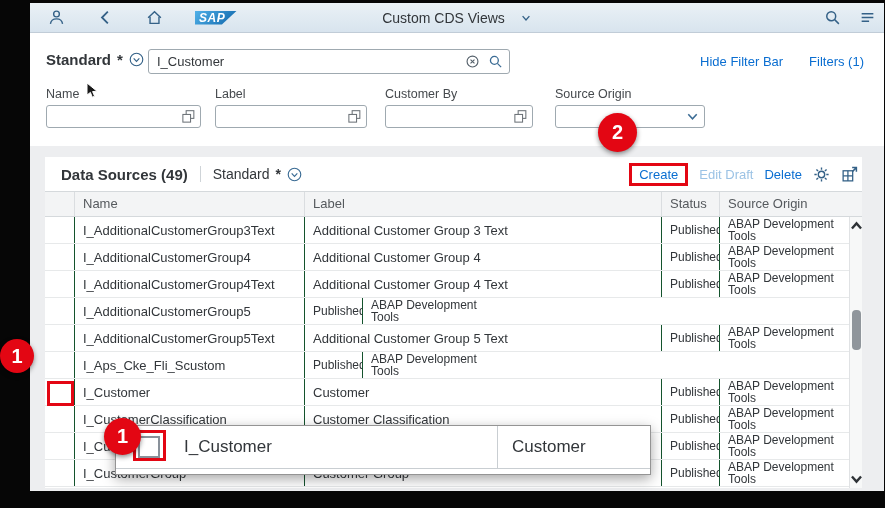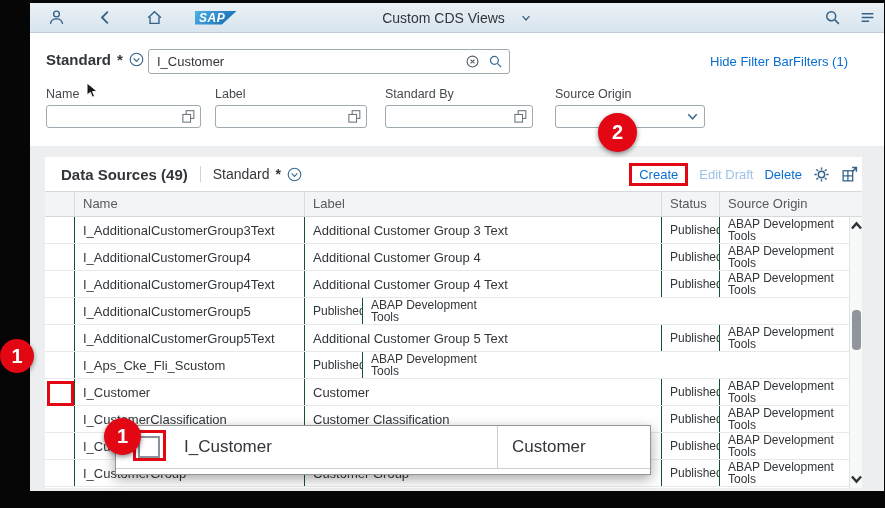--- a/index.html
+++ b/index.html
@@ -31,21 +31,21 @@
   .fb-variant{position:absolute; left:16px; top:18px; display:flex; align-items:center; gap:6px;
               font-size:15px; font-weight:700; color:var(--text); cursor:pointer;}
   .dirty{font-weight:700;}
   .vicon{width:15px; height:15px; color:var(--iconblue);}
   .fb-search{position:absolute; left:118px; top:16px; width:362px; height:25px;
              border:1px solid #9fa9b0; border-radius:3px; background:#fff;
              display:flex; align-items:center; padding:0 6px 0 8px;}
   .fb-search input{border:none; outline:none; flex:1; font-size:13px; color:var(--text);
                    font-family:inherit; background:transparent;}
   .fb-search .sicon{width:15px;height:15px; margin-left:8px;}
-  .fb-links{position:absolute; right:36px; top:21px; display:flex; font-size:13px; color:var(--blue);}
+  .fb-links{position:absolute; right:20px; top:21px; display:flex; gap:26px; font-size:13px; color:var(--blue);}
   .fb-links span{cursor:pointer;}
   .fb-label{position:absolute; top:54px; font-size:12.5px; color:#45494d;}
   .fb-input{position:absolute; top:72px; height:23px; border:1px solid #9fa9b0; border-radius:3px;
             background:#fff; display:flex; align-items:center; justify-content:flex-end; padding-right:4px;}
   .vh-icon{width:15px; height:15px; color:#6a7artifact0;}
   .cursor{position:absolute; left:56px; top:79px; z-index:4;}
 
   
   .content{position:absolute; top:143px; left:0; right:0; bottom:0; background:#edeef0;}
   .table-card{position:absolute; left:15px; top:11px; width:817px; height:331px; background:#fff;}
@@ -162,21 +162,21 @@
           </svg>
       </div>
 
       <div class="fb-links">
         <span>Hide Filter Bar</span>
         <span>Filters (1)</span>
       </div>
 
       <div class="fb-label" style="left:16px;">Name</div>
       <div class="fb-label" style="left:185px;">Label</div>
-      <div class="fb-label" style="left:355px;">Standard By</div>
+      <div class="fb-label" style="left:355px;">Customer By</div>
       <div class="fb-label" style="left:525px;">Source Origin</div>
 
       <div class="fb-input" style="left:16px; width:155px;">
         <svg class="vh-icon" viewBox="0 0 16 16" fill="#fff" stroke="#6a7076" stroke-width="1.1">
             <rect x="5.5" y="1.8" width="8.2" height="8.2"></rect>
             <rect x="2" y="5.8" width="8.2" height="8.2"></rect>
           </svg>
       </div>
       <div class="fb-input" style="left:185px; width:152px;">
         <svg class="vh-icon" viewBox="0 0 16 16" fill="#fff" stroke="#6a7076" stroke-width="1.1">

